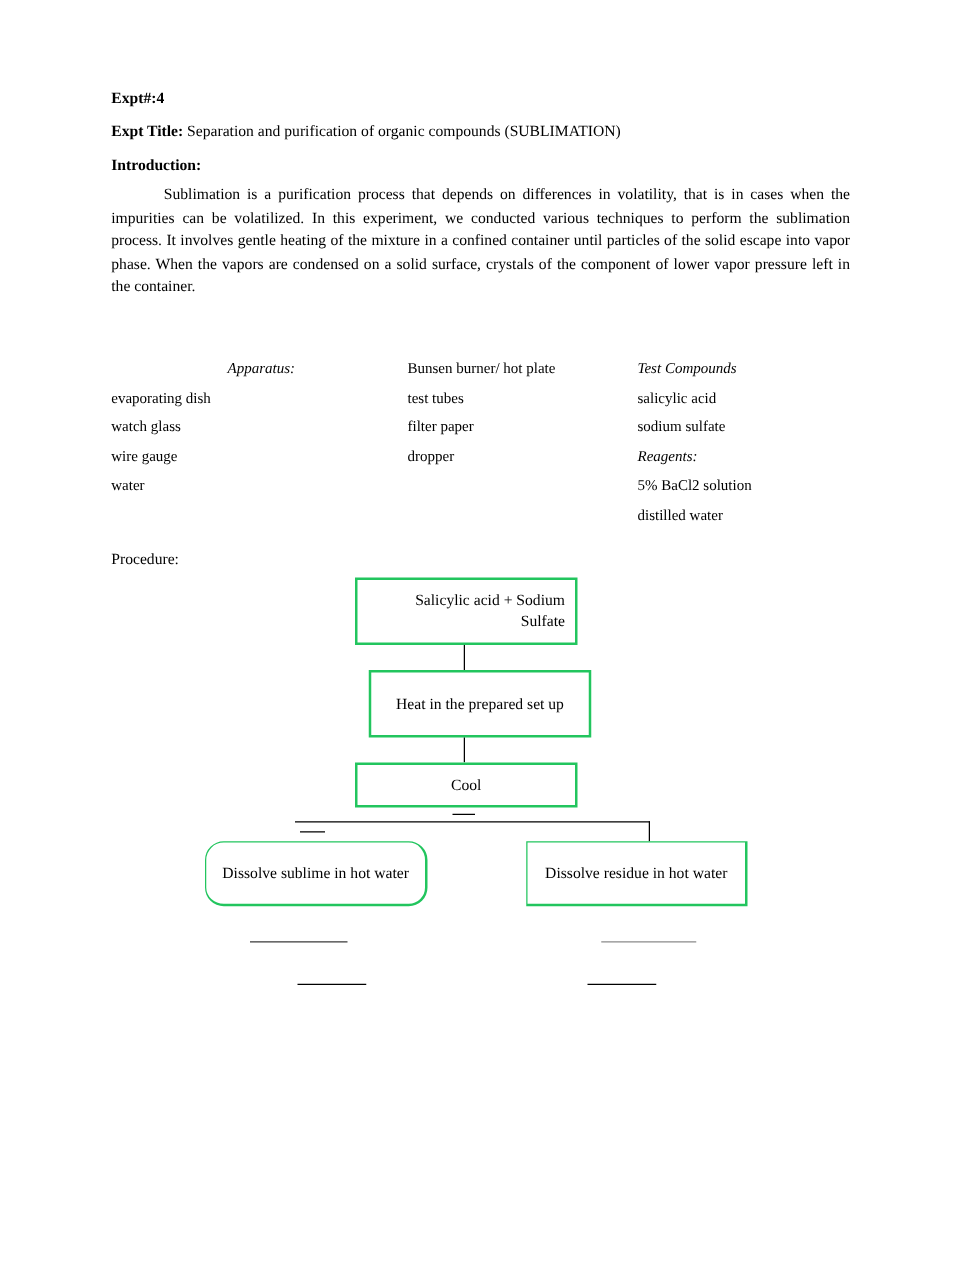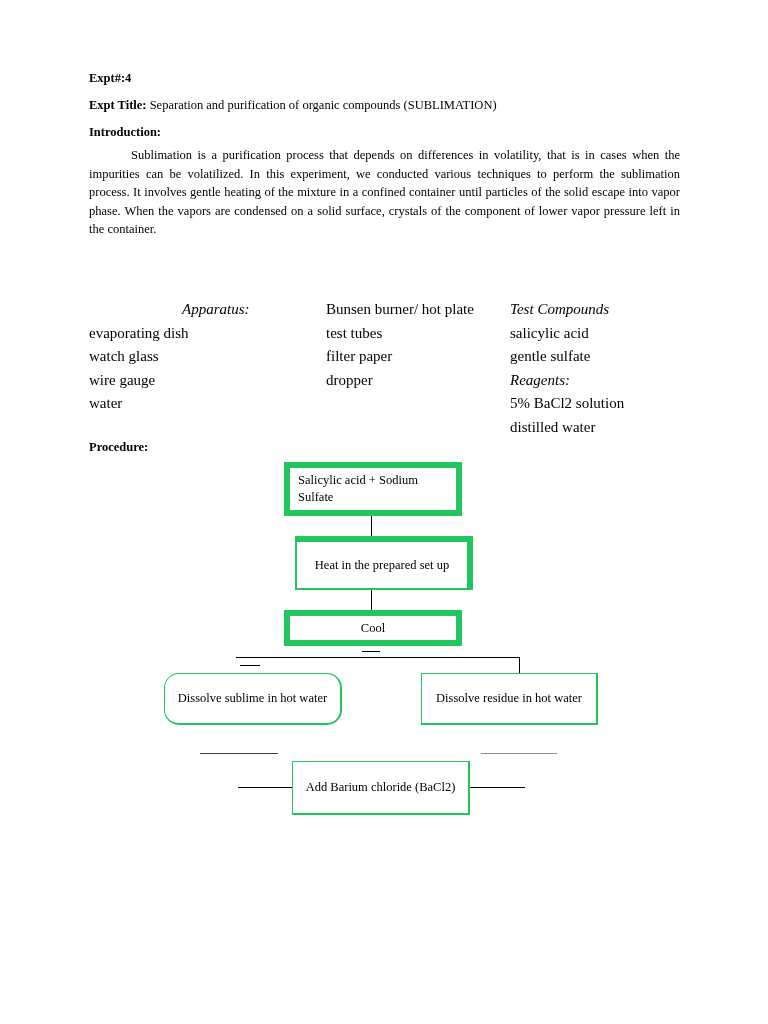--- a/index.html
+++ b/index.html
@@ -66,22 +66,22 @@
   
   .materials-wrap {
     position: absolute;
     left: 89px;
     top: 283px;
     width: 600px;
     height: 145px;
   }
   .mcol {
     position: absolute;
-    top: 15px;
-    font-size: 15px;
+    top: 0;
+    font-size: 12px;
     line-height: 23.5px;
   }
   .mcol-1 { left: 0px;   width: 200px; }
   .mcol-2 { left: 213px; width: 195px; margin-left: 24px; }
   .mcol-3 { left: 421px; width: 190px; }
 
   .mhead {
     font-style: italic;
     white-space: nowrap;
   }
@@ -91,40 +91,40 @@
   .mitem {
     white-space: nowrap;
   }
 
   
   .procedure-label {
     position: absolute;
     left: 89px;
     top: 440px;
     font-size: 12.5px;
-    font-weight: bold;
+    font-weight: normal;
   }
 
   
   .flow {
     position: absolute;
     left: 0;
     top: 0;
     width: 768px;
     height: 1024px;
   }
 
   .fbox {
     position: absolute;
     box-sizing: border-box;
     background: #ffffff;
-    border: 6px solid #22c55e;
+    border: 2px solid #22c55e;
     font-size: 12.5px;
     line-height: 17px;
-    text-align: left;
+    text-align: right;
     display: flex;
     align-items: center;
     justify-content: center;
     padding: 0 8px;
   }
   .fbox.thick {
     border-left-width: 2px;
     border-bottom-width: 2px;
   }
   .fbox.thickall {
@@ -177,21 +177,21 @@
     <div class="mcol mcol-2">
       <div class="mitem">Bunsen burner/ hot plate</div>
       <div class="mitem">test tubes</div>
       <div class="mitem">filter paper</div>
       <div class="mitem">dropper</div>
     </div>
 
     <div class="mcol mcol-3">
       <div class="mhead">Test Compounds</div>
       <div class="mitem">salicylic acid</div>
-      <div class="mitem">gentle sulfate</div>
+      <div class="mitem">sodium sulfate</div>
       <div class="mhead">Reagents:</div>
       <div class="mitem">5% BaCl2 solution</div>
       <div class="mitem">distilled water</div>
     </div>
   </div>
 
   <div class="procedure-label">Procedure:</div>
 
   <div class="flow">
 
@@ -218,17 +218,16 @@
     <div class="fbox thickall" style="left:421px; top:673px; width:177px; height:52px;">Dissolve residue in hot water</div>
 
     <div class="conn dark" style="left:200px; top:753px; width:78px; height:1px;"></div>
 
     <div class="conn gray" style="left:481px; top:753px; width:76px; height:1px;"></div>
 
     <div class="conn" style="left:238px; top:787px; width:55px; height:1px;"></div>
 
     <div class="conn" style="left:470px; top:787px; width:55px; height:1px;"></div>
 
-    <div class="fbox thickall" style="left:292px; top:761px; width:178px; height:54px;">Add Barium chloride (BaCl2)</div>
 
   </div>
 
 </div>
 
 </body></html>

